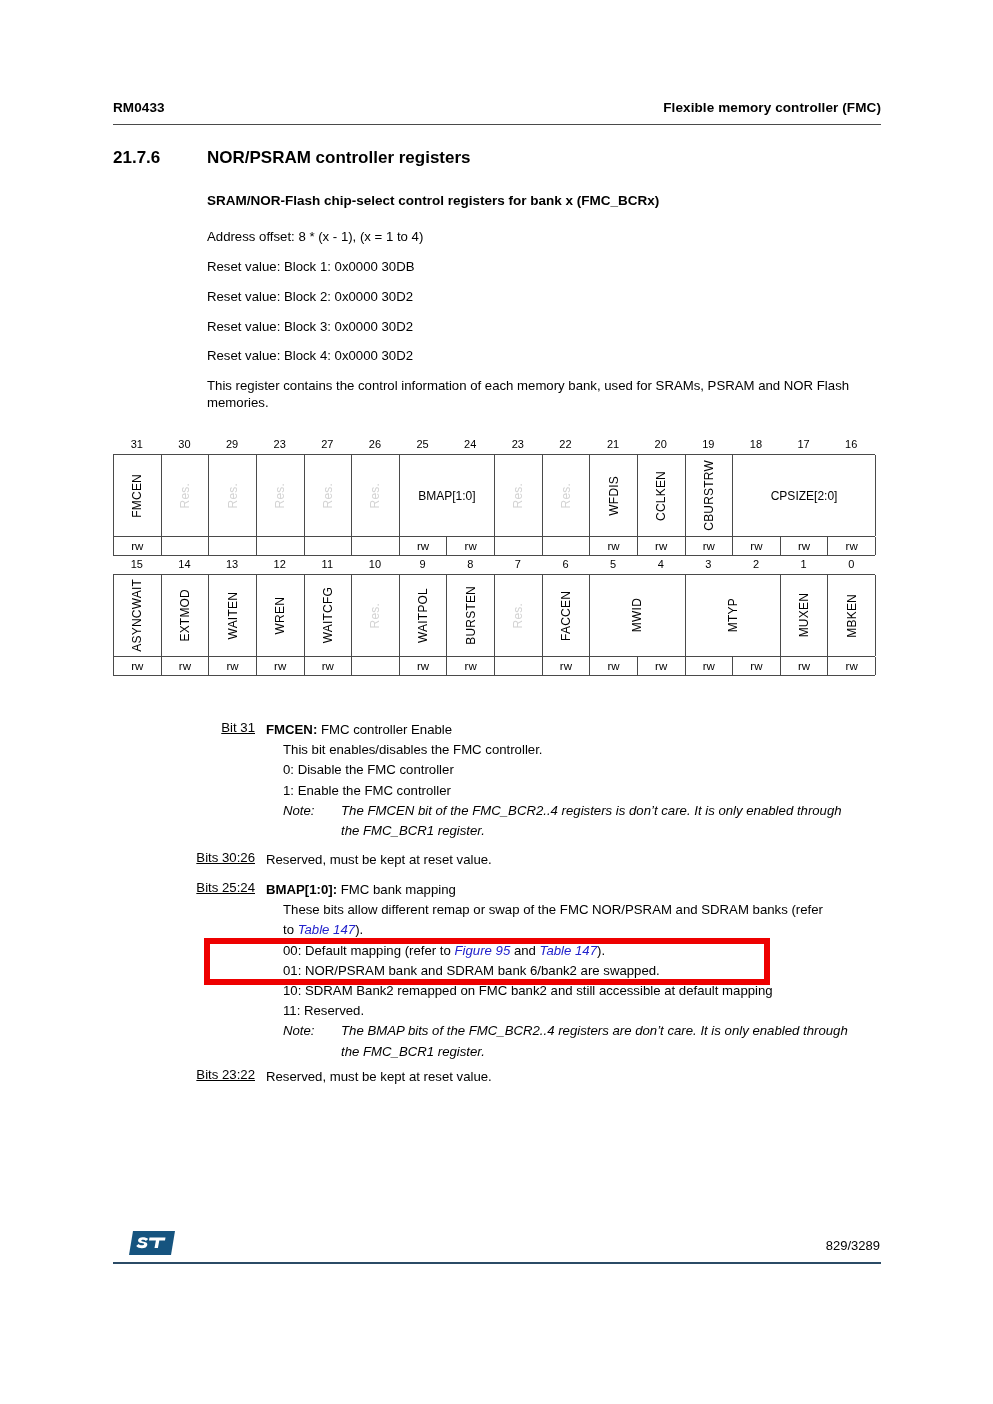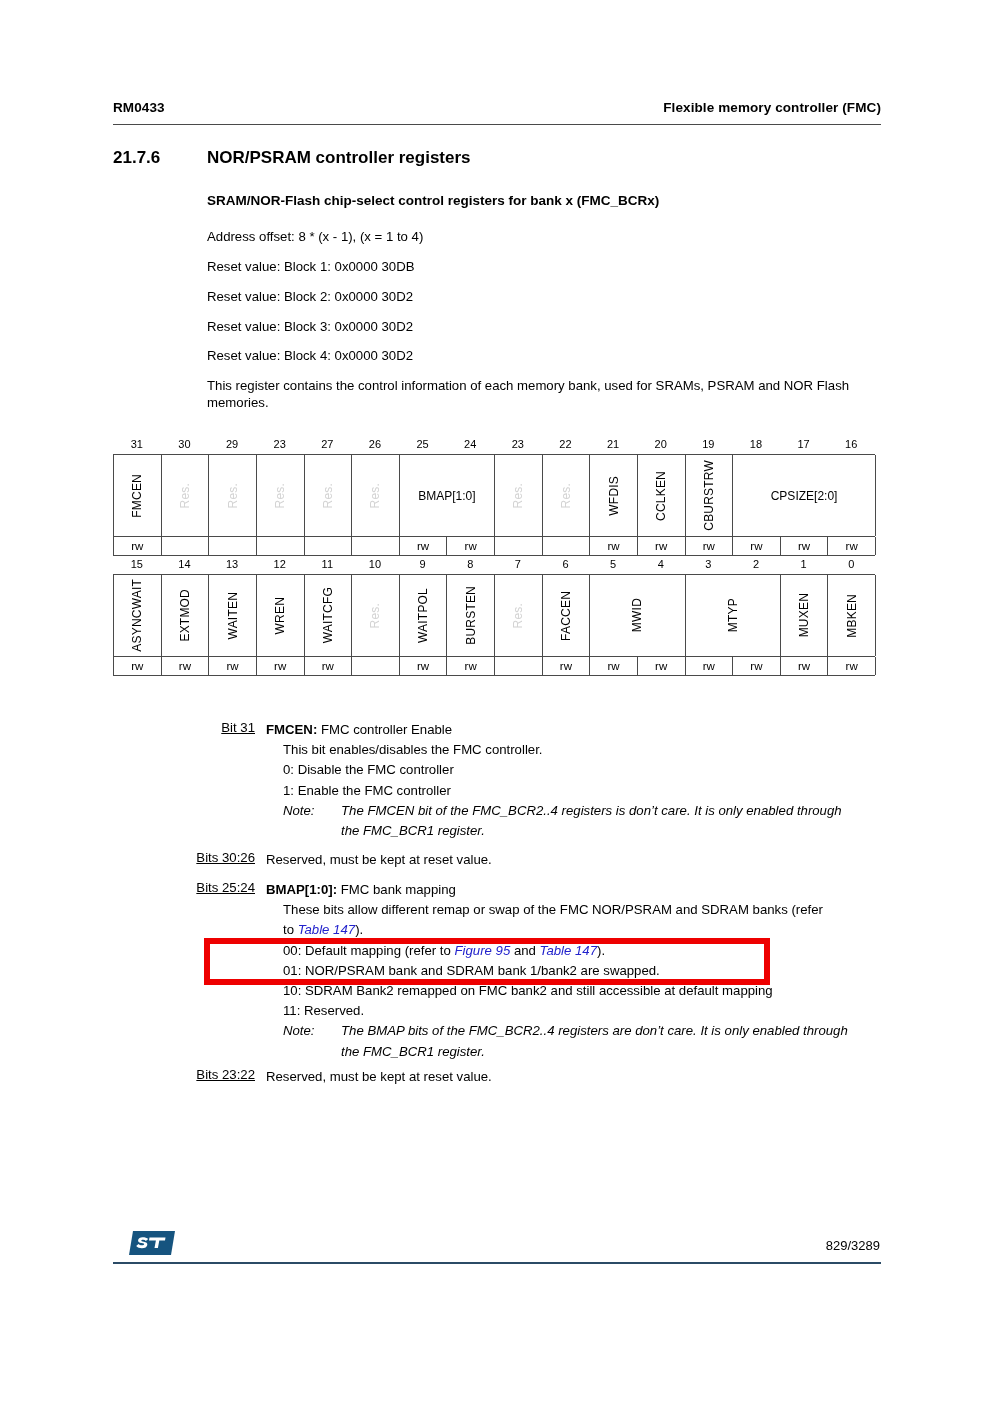--- a/index.html
+++ b/index.html
@@ -501,21 +501,21 @@
       <div class="bitbody">Reserved, must be kept at reset value.</div>
     </div>
 
     <div class="bitrow" style="top:880px;">
       <div class="bitlabel">Bits 25:24</div>
       <div class="bitbody">
         <div><span class="strong">BMAP[1:0]:</span><span> FMC bank mapping</span></div>
         <div class="ind">These bits allow different remap or swap of the FMC NOR/PSRAM and SDRAM banks (refer</div>
         <div class="ind"><span>to </span><span class="xref">Table 147</span><span>).</span></div>
         <div class="ind"><span>00: Default mapping (refer to </span><span class="xref">Figure 95</span><span> and </span><span class="xref">Table 147</span><span>).</span></div>
-        <div class="ind">01: NOR/PSRAM bank and SDRAM bank 1/bank2 are swapped.</div>
+        <div class="ind">01: NOR/PSRAM bank and SDRAM bank 6/bank2 are swapped.</div>
         <div class="ind">10: SDRAM Bank2 remapped on FMC bank2 and still accessible at default mapping</div>
         <div class="ind">11: Reserved.</div>
         <div class="noteline"><span class="nw">Note:</span><span>The BMAP bits of the FMC_BCR2..4 registers are don’t care. It is only enabled through</span></div>
         <div class="noteline cont"><span>the FMC_BCR1 register.</span></div>
       </div>
     </div>
 
     <div class="bitrow" style="top:1067px;">
       <div class="bitlabel">Bits 23:22</div>
       <div class="bitbody">Reserved, must be kept at reset value.</div>

